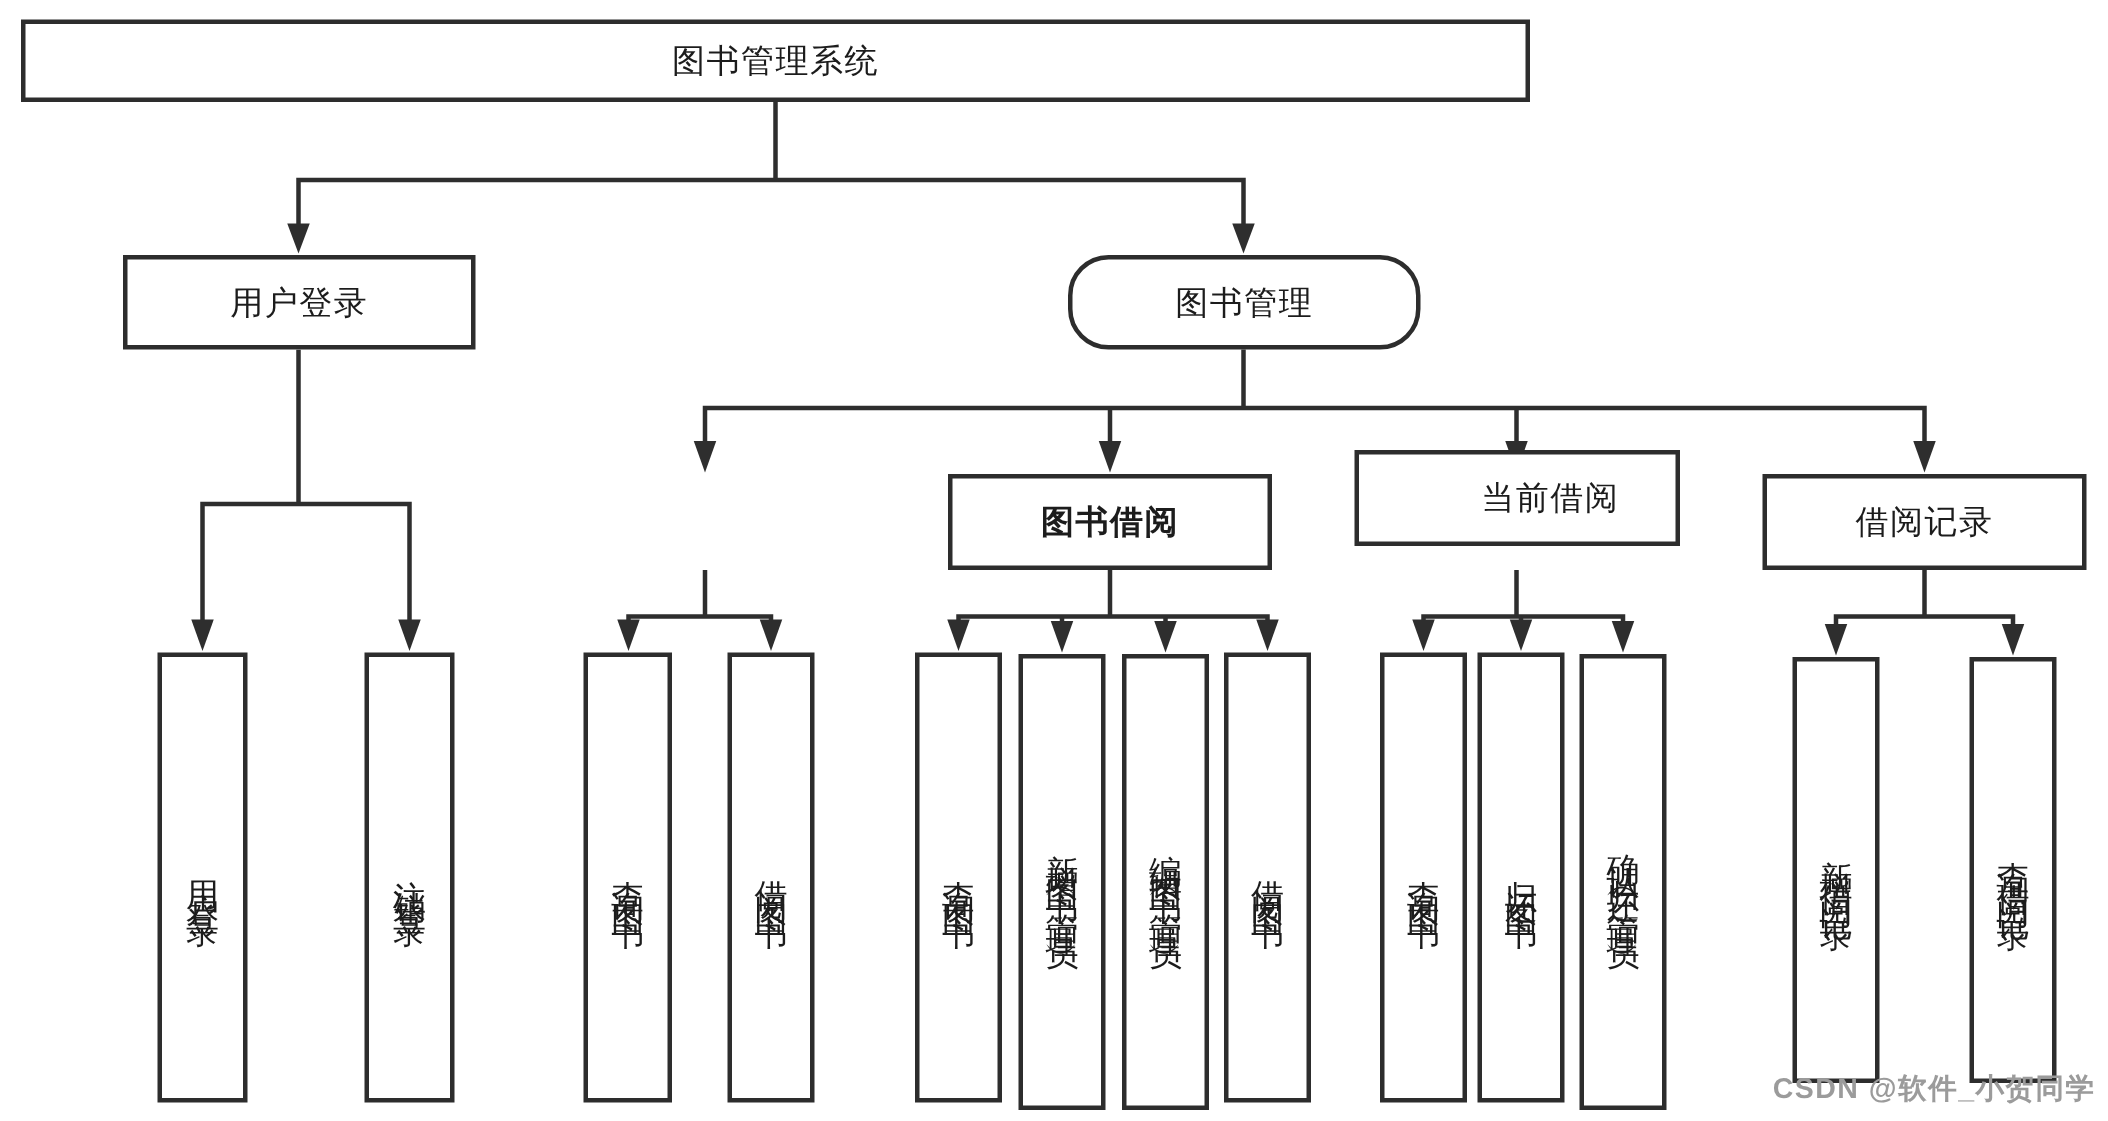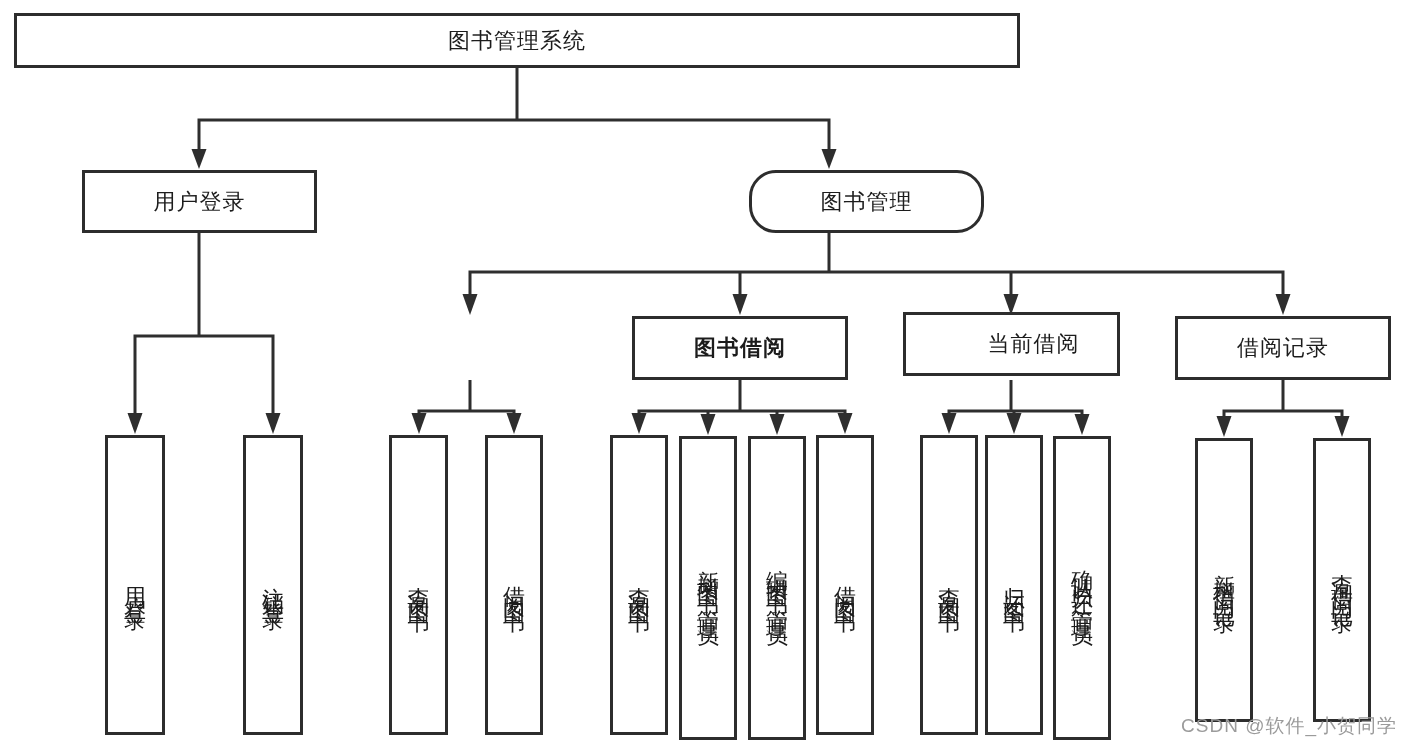--- a/index.html
+++ b/index.html
@@ -45,20 +45,21 @@
   }
   #watermark {
     position: absolute;
     right: 8px;
     bottom: 8px;
     font-size: 19px;
     color: #9b9b9b;
     z-index: 3;
     letter-spacing: 1px;
     white-space: nowrap;
+    font-weight: bold;
   }
 </style>
 </head>
 <body>
 
 <div id="canvas">
 
   <svg id="wires" viewBox="0 0 1405 747" xmlns="http://www.w3.org/2000/svg">
     <g stroke="#2e2e2e" stroke-width="3" fill="none">
 
@@ -106,28 +107,28 @@
     </g>
   </svg>
 
   <div class="box" style="left:14px; top:13px; width:1006px; height:55px;">
     <span>图书管理系统</span>
   </div>
 
   <div class="box" style="left:82px; top:170px; width:235px; height:63px;">
     <span>用户登录</span>
   </div>
-  <div class="box" style="left:749px; top:170px; width:235px; height:63px;border-radius:27px;">
+  <div class="box" style="left:712px; top:170px; width:235px; height:63px;border-radius:27px;">
     <span>图书管理</span>
   </div>
 
   <div class="box" style="left:632px; top:316px; width:216px; height:64px;font-weight:bold;">
     <span>图书借阅</span>
   </div>
-  <div class="box" style="left:903px; top:312px; width:217px; height:64px;padding-left:44px;">
+  <div class="box" style="left:903px; top:300px; width:217px; height:64px;padding-left:44px;">
     <span>当前借阅</span>
   </div>
   <div class="box" style="left:1175px; top:316px; width:216px; height:64px;">
     <span>借阅记录</span>
   </div>
 
   <div class="box vbox" style="left:105px; top:435px; width:60px; height:300px;">
     <span class="vtext">用户登录</span>
   </div>
   <div class="box vbox" style="left:243px; top:435px; width:60px; height:300px;">

